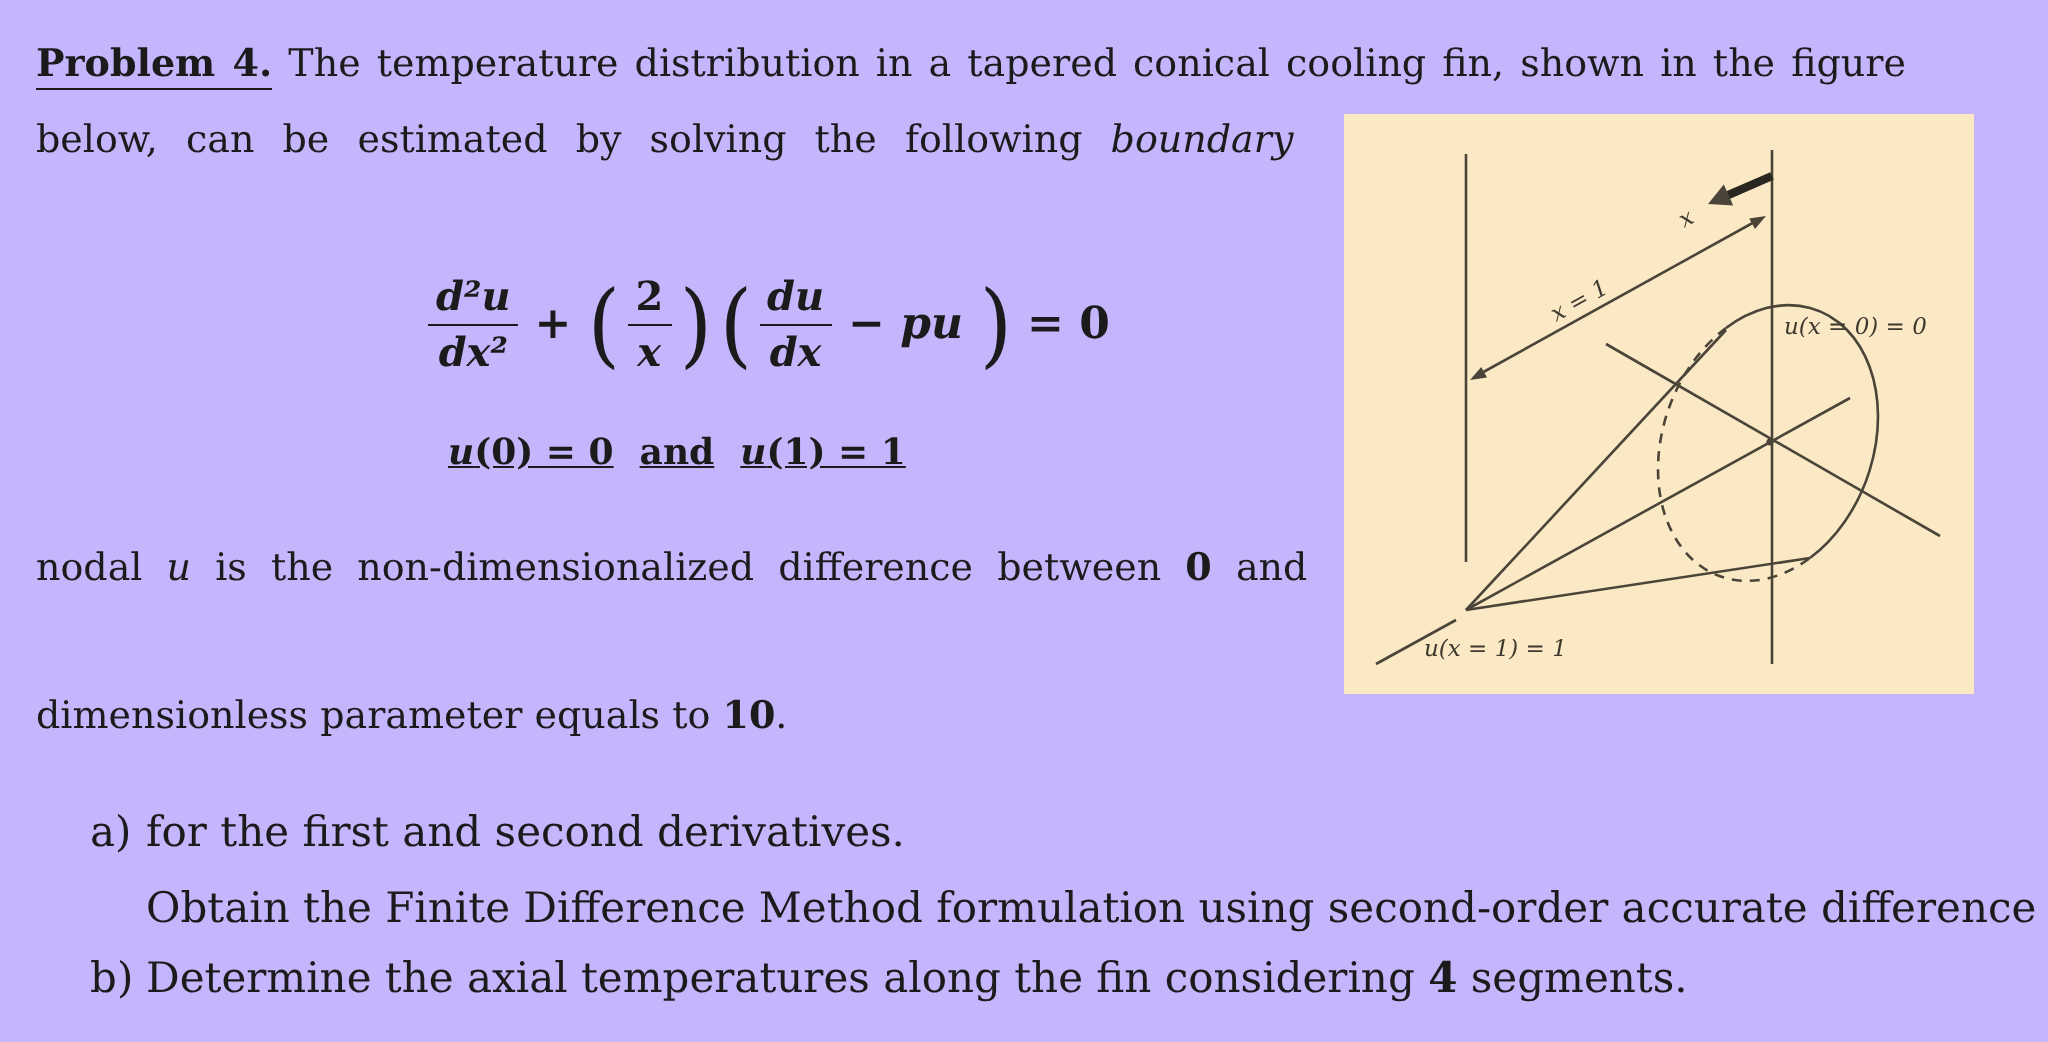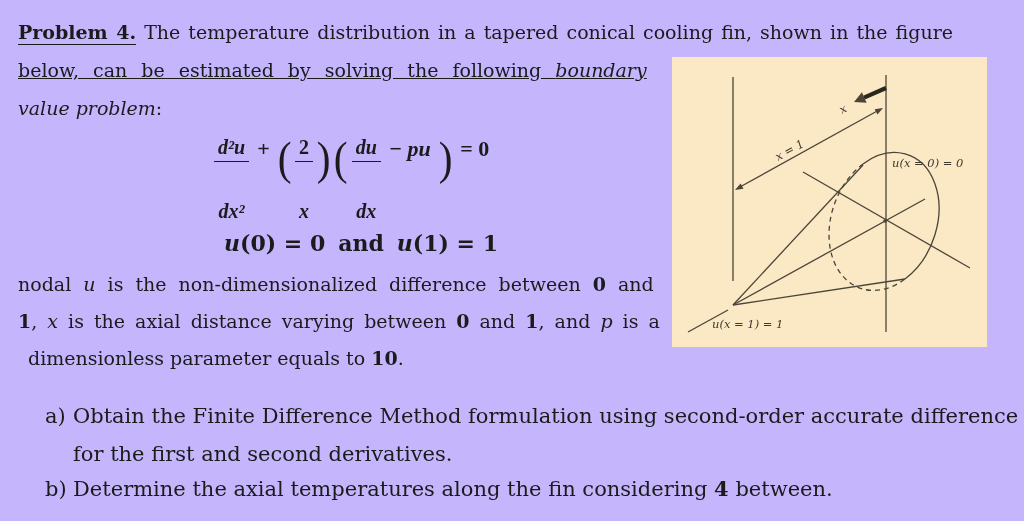--- a/index.html
+++ b/index.html
@@ -5,33 +5,33 @@
   html,body{margin:0;padding:0;background:#ffffff;}
   .page{
     position:relative;width:1024px;height:521px;background:#c4b5fd;overflow:hidden;
     font-family:"DejaVu Serif", serif;color:#1b1b1b;
   }
   .line{position:absolute;white-space:nowrap;font-size:19px;line-height:1.2;}
   .bold-ul{font-weight:700;border-bottom:1.6px solid #1b1b1b;padding-bottom:1px;}
   .ital{font-style:italic;}
   .bnum{font-weight:700;}
   .title-line{word-spacing:2px;}
-  .intro-l2{word-spacing:8px;text-decoration:underline;}
+  .intro-l2{word-spacing:8px;}
   .para-l1{word-spacing:6px;}
   .para-l2{word-spacing:4px;}
 
   
-  .equation{position:absolute;left:212px;top:136px;display:flex;
-    font-size:22px;font-weight:600;white-space:nowrap;font-family:Liberation Serif, serif;}
+  .equation{position:absolute;left:212px;top:136px;display:flex;align-items:center;
+    font-size:22px;font-weight:600;white-space:nowrap;}
   .frac{display:inline-flex;flex-direction:column;align-items:center;font-size:20px;margin:0 2px;}
   .fnum{border-bottom:1.6px solid #1b1b1b;padding:0 4px 2px 4px;}
-  .fden{padding-top:1px;margin-top:37px;}
+  .fden{padding-top:1px;}
   .op{margin:0 6px;}
   .bigp{font-size:46px;font-weight:400;line-height:1;transform:scaleX(.9);margin:0 1px;}
-  .bc{position:absolute;left:224px;top:230px;font-size:22px;font-weight:600;white-space:nowrap;}
+  .bc{position:absolute;left:224px;top:216px;font-size:18px;font-weight:600;white-space:nowrap;text-decoration:underline;}
   .bc .andsp{margin:0 13px;}
 
   
   .item{position:absolute;left:45px;display:flex;font-size:21px;}
   .marker{width:28px;flex:none;}
   .iline{line-height:38px;white-space:nowrap;}
 
   
   .figure{position:absolute;left:672px;top:57px;width:315px;height:290px;background:#fbe8c5;}
   .figure svg{display:block;}
@@ -41,21 +41,20 @@
   .figtext{font-family:"DejaVu Serif", serif;font-style:italic;font-size:11.5px;fill:#3d392e;}
 </style>
 </head>
 <body>
 
 <div class="page">
 
   <div class="line title-line" style="left:18px;top:21px"><span class="bold-ul">Problem 4.</span><span> The temperature distribution in a tapered conical cooling fin, shown in the figure</span></div>
 
   <div class="line intro-l2" style="left:18px;top:59px"><span>below, can be estimated by solving the following </span><span class="ital">boundary</span></div>
-  <div class="line" style="left:18px;top:97px"><span class="ital">value problem</span><span>:</span></div>
 
   <div class="equation">
       <span class="frac">
         <span class="fnum ital">d²u</span>
         <span class="fden ital">dx²</span>
       </span>
       <span class="op">+</span>
       <span class="bigp">(</span>
       <span class="frac">
         <span class="fnum">2</span>
@@ -68,35 +67,34 @@
         <span class="fden ital">dx</span>
       </span>
       <span class="op ital">− pu</span>
       <span class="bigp">)</span>
       <span class="op">= 0</span>
     </div>
 
   <div class="bc"><span class="ital">u</span><span>(0) = 0</span><span class="andsp">and</span><span class="ital">u</span><span>(1) = 1</span></div>
 
   <div class="line para-l1" style="left:18px;top:273px"><span>nodal </span><span class="ital">u</span><span> is the non-dimensionalized difference between </span><span class="bnum">0</span><span> and</span></div>
-  <div class="line para-l2" style="left:18px;top:310px"><span class="bnum">1</span><span>, </span><span class="ital">x</span><span> is the axial distance varying between </span><span class="bnum">0</span><span> and </span><span class="bnum">1</span><span>, and </span><span class="ital">p</span><span> is a</span></div>
-  <div class="line" style="left:28px;top:347px"><span>dimensionless parameter equals to </span><span class="bnum">10</span><span>.</span></div>
+  <div class="line" style="left:18px;top:347px"><span>dimensionless parameter equals to </span><span class="bnum">10</span><span>.</span></div>
 
   <div class="item" style="top:397px">
     <span class="marker iline">a)</span>
     <div>
+      <div class="iline">for the first and second derivatives.</div>
       <div class="iline">Obtain the Finite Difference Method formulation using second-order accurate difference</div>
-      <div class="iline">for the first and second derivatives.</div>
     </div>
   </div>
 
   <div class="item" style="top:470px">
     <span class="marker iline">b)</span>
     <div>
-      <div class="iline"><span>Determine the axial temperatures along the fin considering </span><span class="bnum">4</span><span> between.</span></div>
+      <div class="iline"><span>Determine the axial temperatures along the fin considering </span><span class="bnum">4</span><span> segments.</span></div>
     </div>
   </div>
 
   <div class="figure">
     <svg width="315" height="290" viewBox="0 0 315 290">
 
       <line class="figline" x1="61" y1="20" x2="61" y2="224"></line>
       <line class="figline" x1="214" y1="18" x2="214" y2="275"></line>
 
       <line x1="214" y1="31" x2="192" y2="40.6" stroke="#2a2721" stroke-width="4.2"></line>

